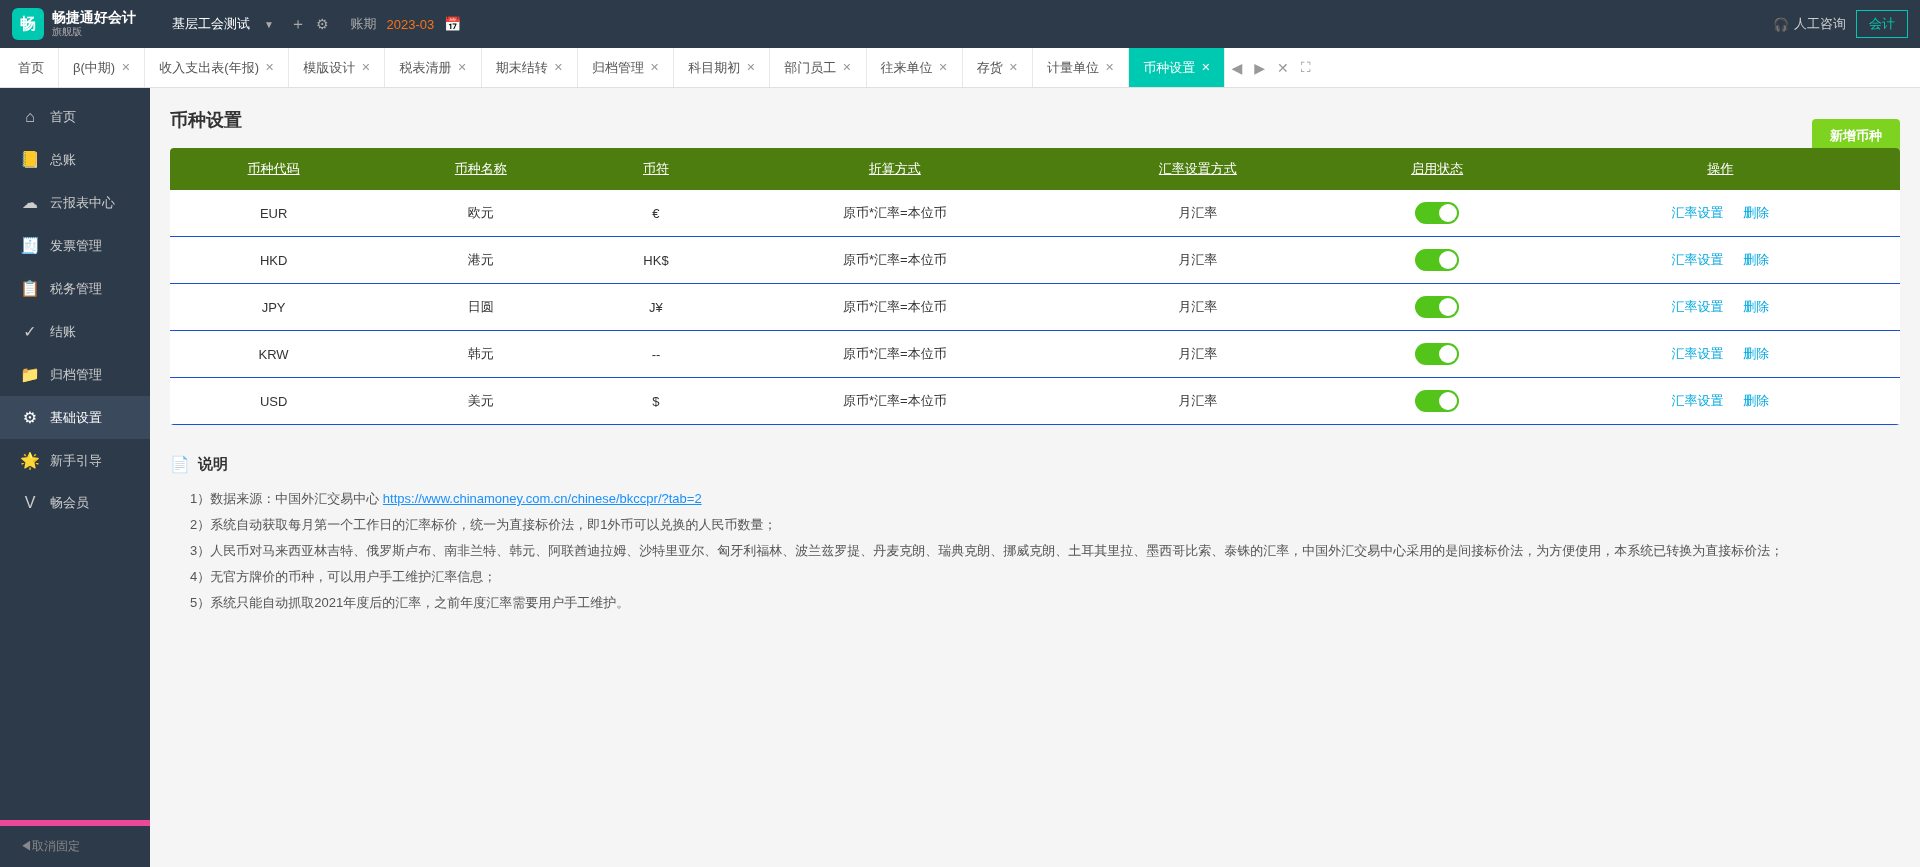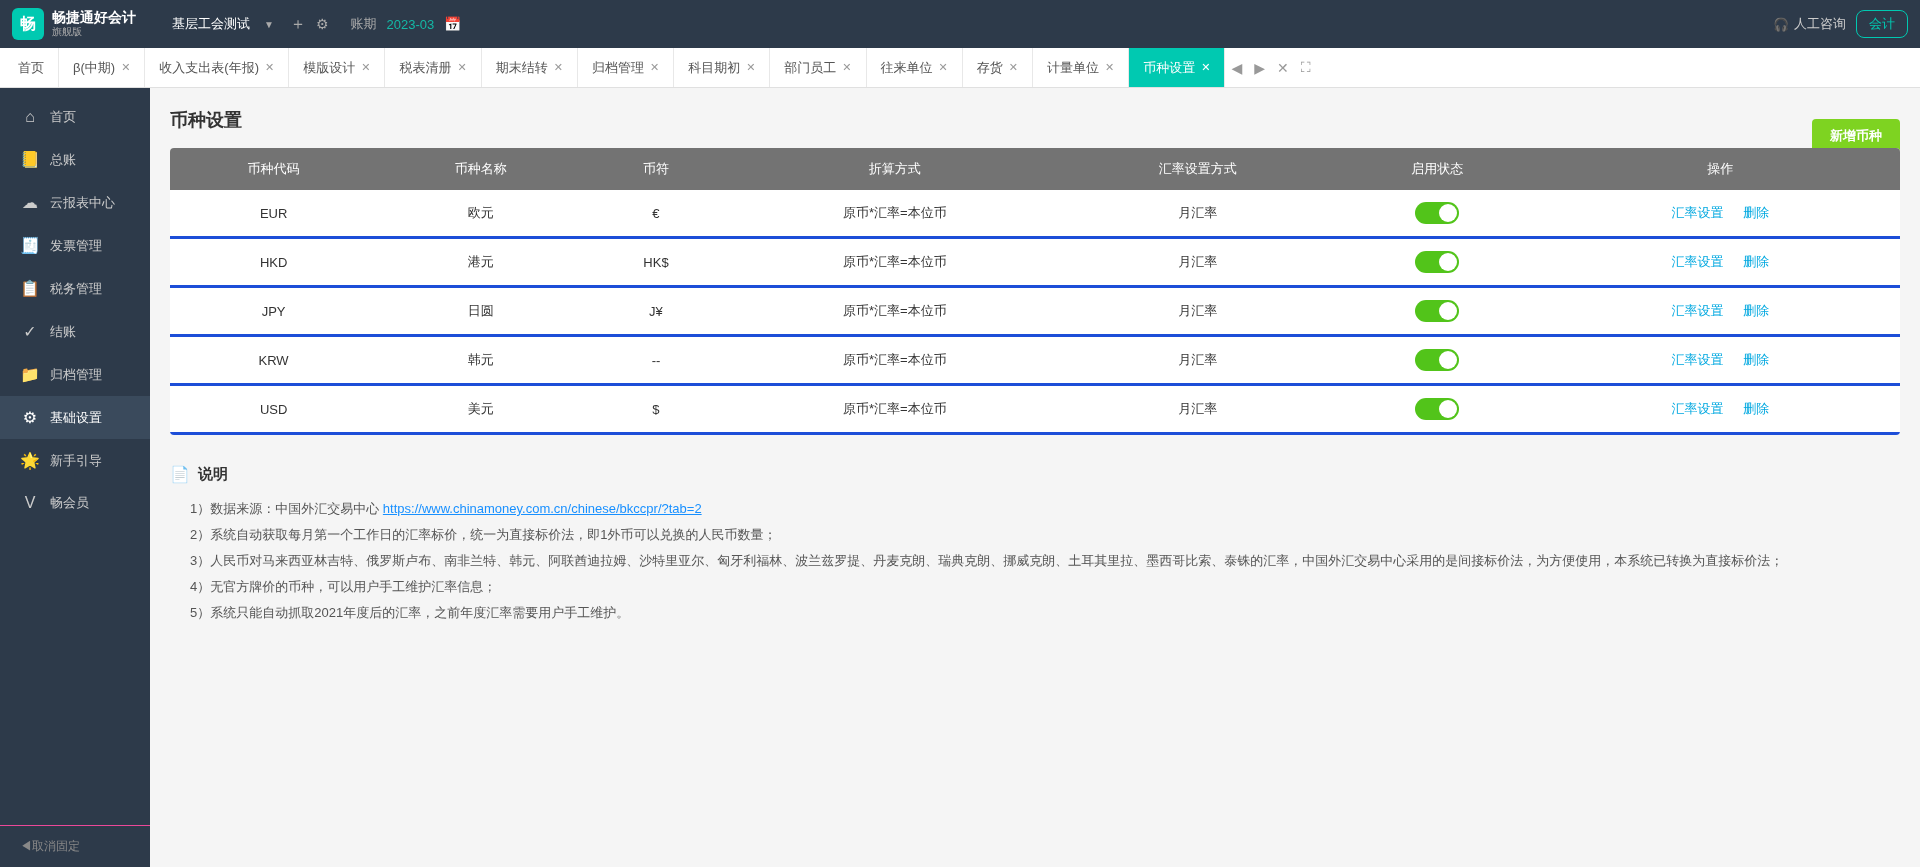--- a/index.html
+++ b/index.html
@@ -12,25 +12,25 @@
     }
     .logo-area { display: flex; align-items: center; gap: 8px; width: 150px; }
     .logo-icon { width: 32px; height: 32px; background: #00c9b1; border-radius: 6px; display: flex; align-items: center; justify-content: center; color: white; font-size: 16px; font-weight: bold; }
     .logo-text { color: #fff; font-size: 14px; font-weight: bold; line-height: 1.2; }
     .logo-sub { color: #aaa; font-size: 10px; }
     .project-name { color: #fff; font-size: 13px; cursor: pointer; }
     .dropdown-arrow { color: #aaa; font-size: 10px; margin-left: 4px; }
     .add-btn { color: #aaa; font-size: 16px; cursor: pointer; margin-left: 6px; }
     .settings-btn { color: #aaa; font-size: 14px; cursor: pointer; }
     .period-label { color: #aaa; font-size: 13px; margin-left: 12px; }
-    .period-value { color: #14b8a6; font-size: 13px; }
+    .period-value { color: #f97316; font-size: 13px; }
     .calendar-icon { color: #00c9b1; font-size: 14px; cursor: pointer; }
     .spacer { flex: 1; }
     .support-btn { display: flex; align-items: center; gap: 4px; color: #ccc; font-size: 13px; cursor: pointer; }
-    .account-btn { background: transparent; border: 1px solid #00c9b1; color: #00c9b1; padding: 4px 12px; border-radius: 8px; font-size: 13px; cursor: pointer; }
+    .account-btn { background: transparent; border: 1px solid #00c9b1; color: #00c9b1; padding: 4px 12px; border-radius: 0; font-size: 13px; cursor: pointer; }
 
     
     .tab-bar {
       display: flex; align-items: center; height: 40px;
       background: #fff; border-bottom: 1px solid #e0e0e0;
       padding: 0 4px; overflow: hidden;
     }
     .tab-item {
       display: flex; align-items: center; height: 40px;
       padding: 0 14px; font-size: 13px; color: #555; cursor: pointer;
@@ -55,42 +55,42 @@
     .sidebar-item {
       display: flex; align-items: center; gap: 10px;
       padding: 12px 20px; font-size: 13px; cursor: pointer; color: #ccc;
     }
     .sidebar-item.active { background: #3a4a5c; color: #fff; }
     .sidebar-icon { font-size: 16px; width: 20px; text-align: center; }
     .sidebar-bottom { margin-top: auto; }
     .collapse-btn {
       display: flex; align-items: center; gap: 6px;
       padding: 12px 20px; font-size: 12px; color: #888; cursor: pointer;
-      border-top: 1px solid #ec4899;
+      border-top: 6px solid #ec4899;
     }
 
     
     .content { flex: 1; background: #f5f5f5; overflow-y: auto; padding: 20px; }
 
     
     .page-title { font-size: 18px; font-weight: bold; color: #333; margin-bottom: 16px; }
 
     
     .new-btn {
       position: absolute; top: 20px; right: 20px;
       background: #7ed321; color: #fff; border: none; padding: 8px 18px;
       border-radius: 4px; font-size: 13px; cursor: pointer; font-weight: bold;
     }
 
     
     .table-container { background: #fff; border-radius: 4px; overflow: hidden; position: relative; }
     table { width: 100%; border-collapse: collapse; }
-    thead tr { background: #737373; color: #fff; }
+    thead tr { background: #4d7c0f; color: #fff; text-decoration: underline; }
     thead th { padding: 12px 16px; font-size: 13px; font-weight: normal; text-align: center; }
-    tbody tr { border-bottom: 3px solid #1d4ed8; }
+    tbody tr { border-bottom: 1px solid #1d4ed8; }
     tbody td { padding: 12px 16px; text-align: center; font-size: 13px; color: #333; }
 
     
     .toggle-wrap { display: flex; align-items: center; justify-content: center; }
     .toggle {
       width: 44px; height: 22px; border-radius: 11px; background: #52c41a;
       position: relative; cursor: pointer;
     }
     .toggle::after {
       content: ''; position: absolute; top: 2px; right: 2px;

